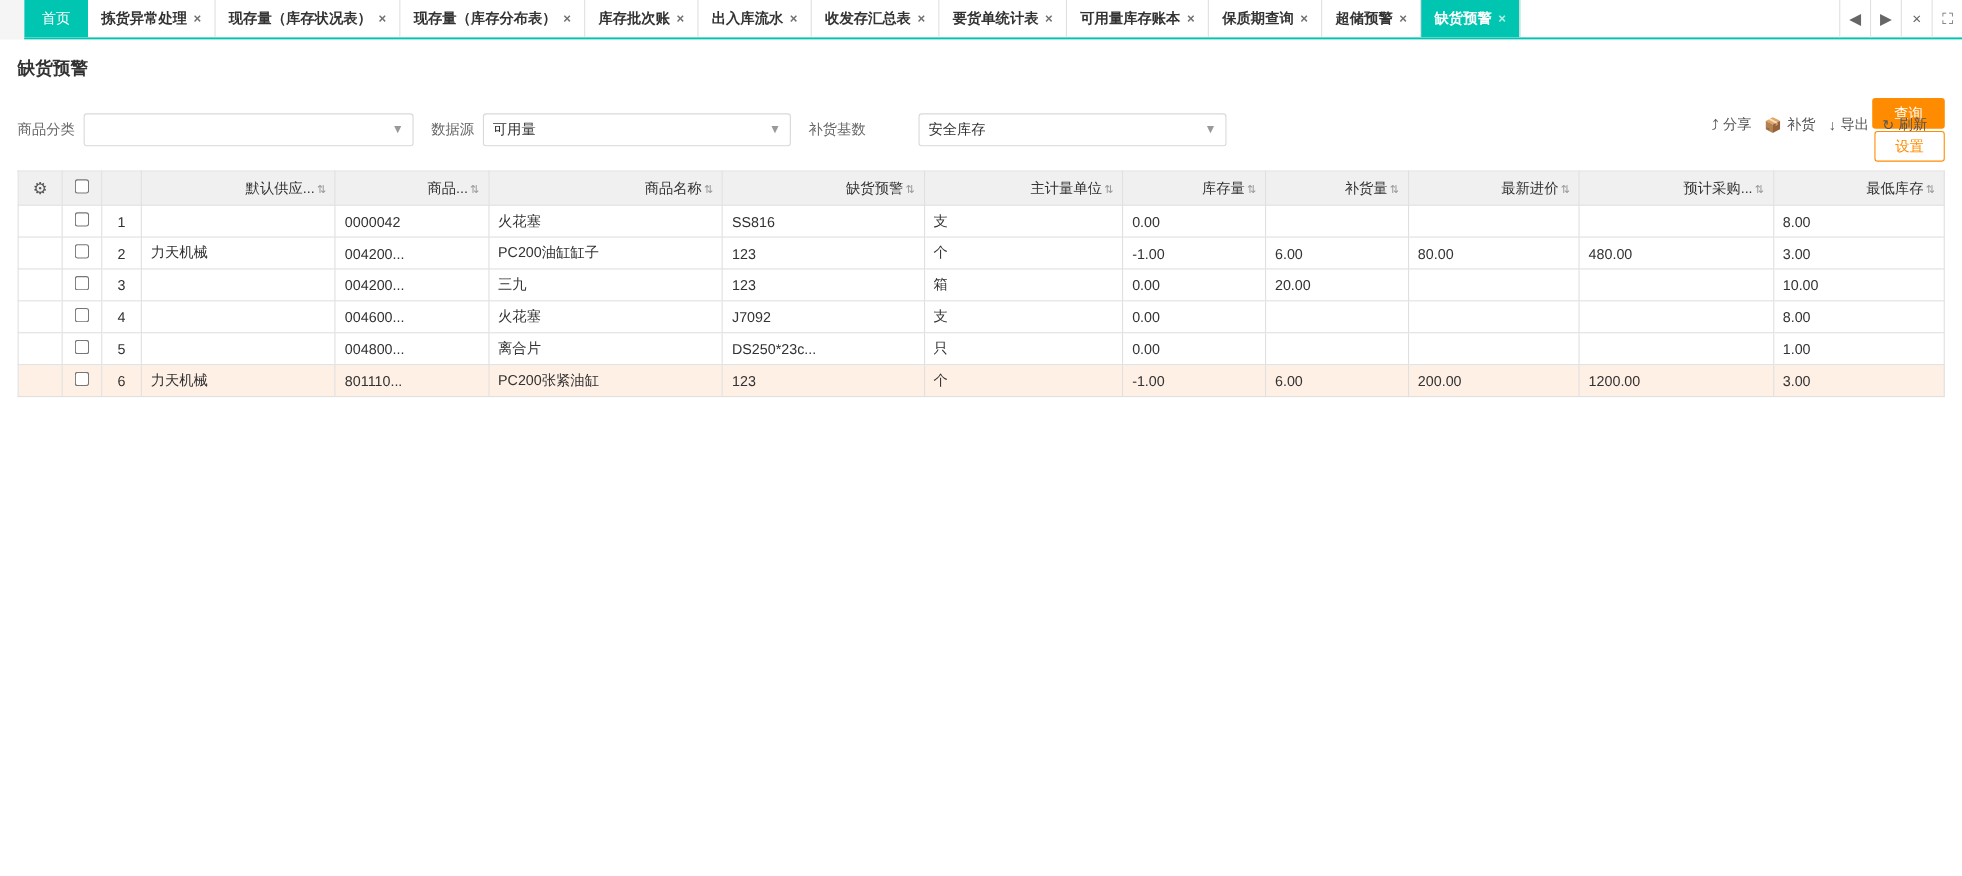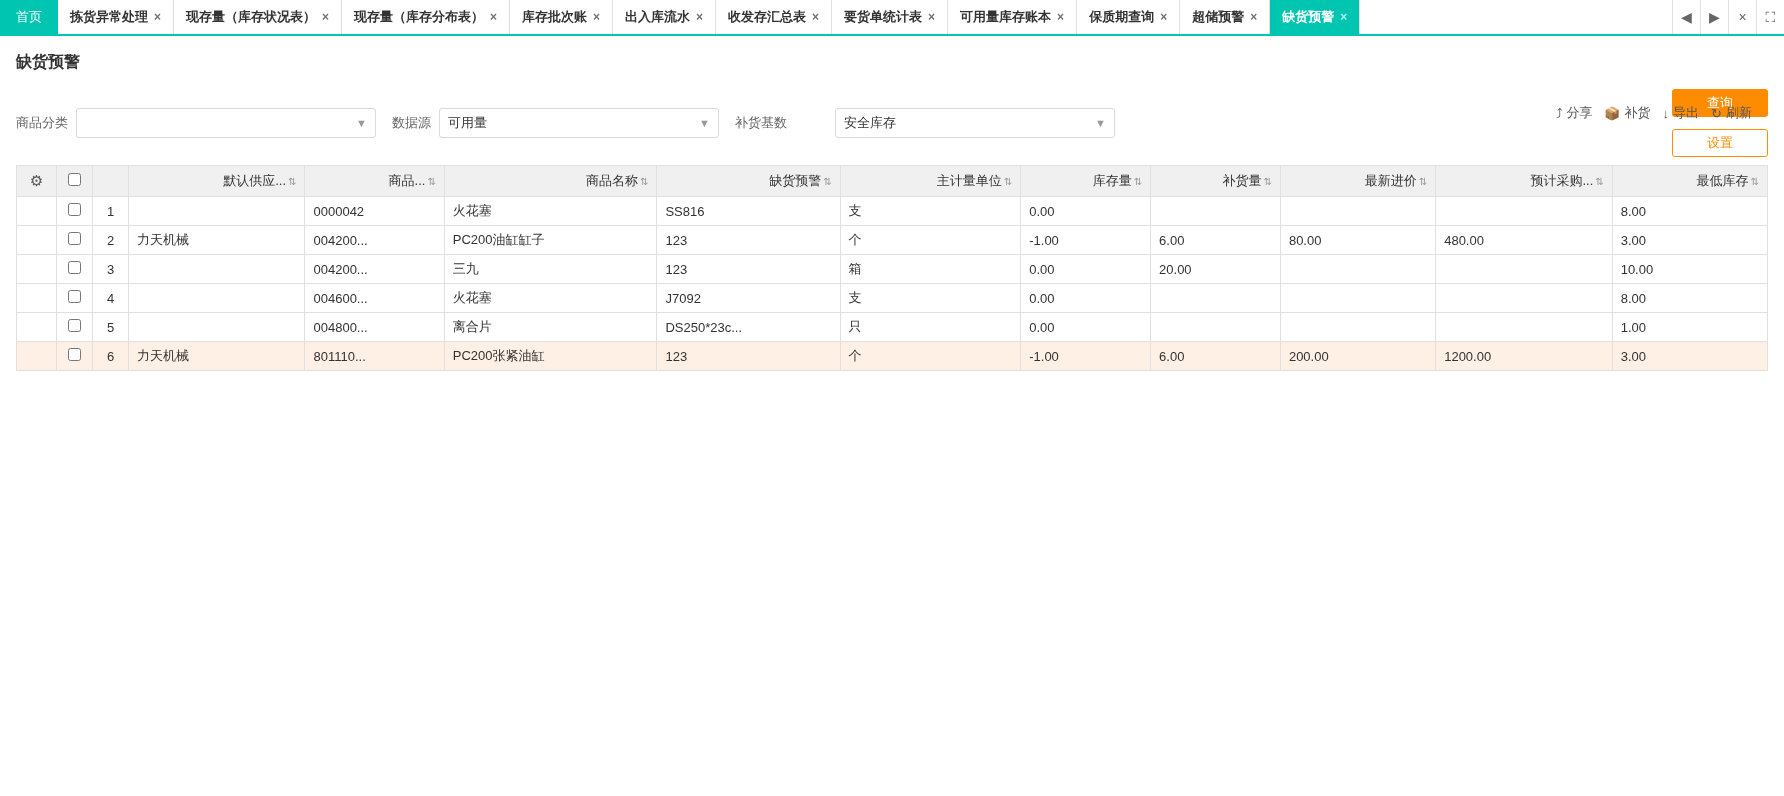--- a/index.html
+++ b/index.html
@@ -6,20 +6,21 @@
     body { background: #f5f5f5; overflow-x: hidden; }
 
     
     .tab-bar {
       display: flex;
       align-items: center;
       background: #fff;
       border-bottom: 2px solid #00c5b0;
       height: 36px;
       overflow: hidden;
+      margin-left: 22px;
     }
     .tab-item {
       display: flex;
       align-items: center;
       padding: 0 12px;
       height: 100%;
       white-space: nowrap;
       cursor: pointer;
       color: #333;
       border-right: 1px solid #e0e0e0;
@@ -130,37 +131,38 @@
       justify-content: space-between;
       height: 30px;
     }
     .filter-select-value { color: #333; font-size: 13px; }
     .filter-select-arrow { color: #999; font-size: 11px; margin-left: 8px; }
 
     .filter-actions {
       margin-left: auto;
       display: flex;
       flex-direction: column;
-      gap: 12px;
+      gap: 2px;
+      align-items: flex-end;
     }
     .btn-query {
       background: #ff8c00;
       color: #fff;
       border: none;
       padding: 5px 20px;
       border-radius: 3px;
       cursor: pointer;
       font-size: 13px;
       height: 28px;
     }
     .btn-settings {
       background: #fff;
       color: #ff8c00;
       border: 1px solid #ff8c00;
-      padding: 4px 34px;
+      padding: 4px 18px;
       border-radius: 3px;
       cursor: pointer;
       font-size: 13px;
       height: 28px;
     }
 
     
     .data-table {
       width: 100%;
       border-collapse: collapse;

